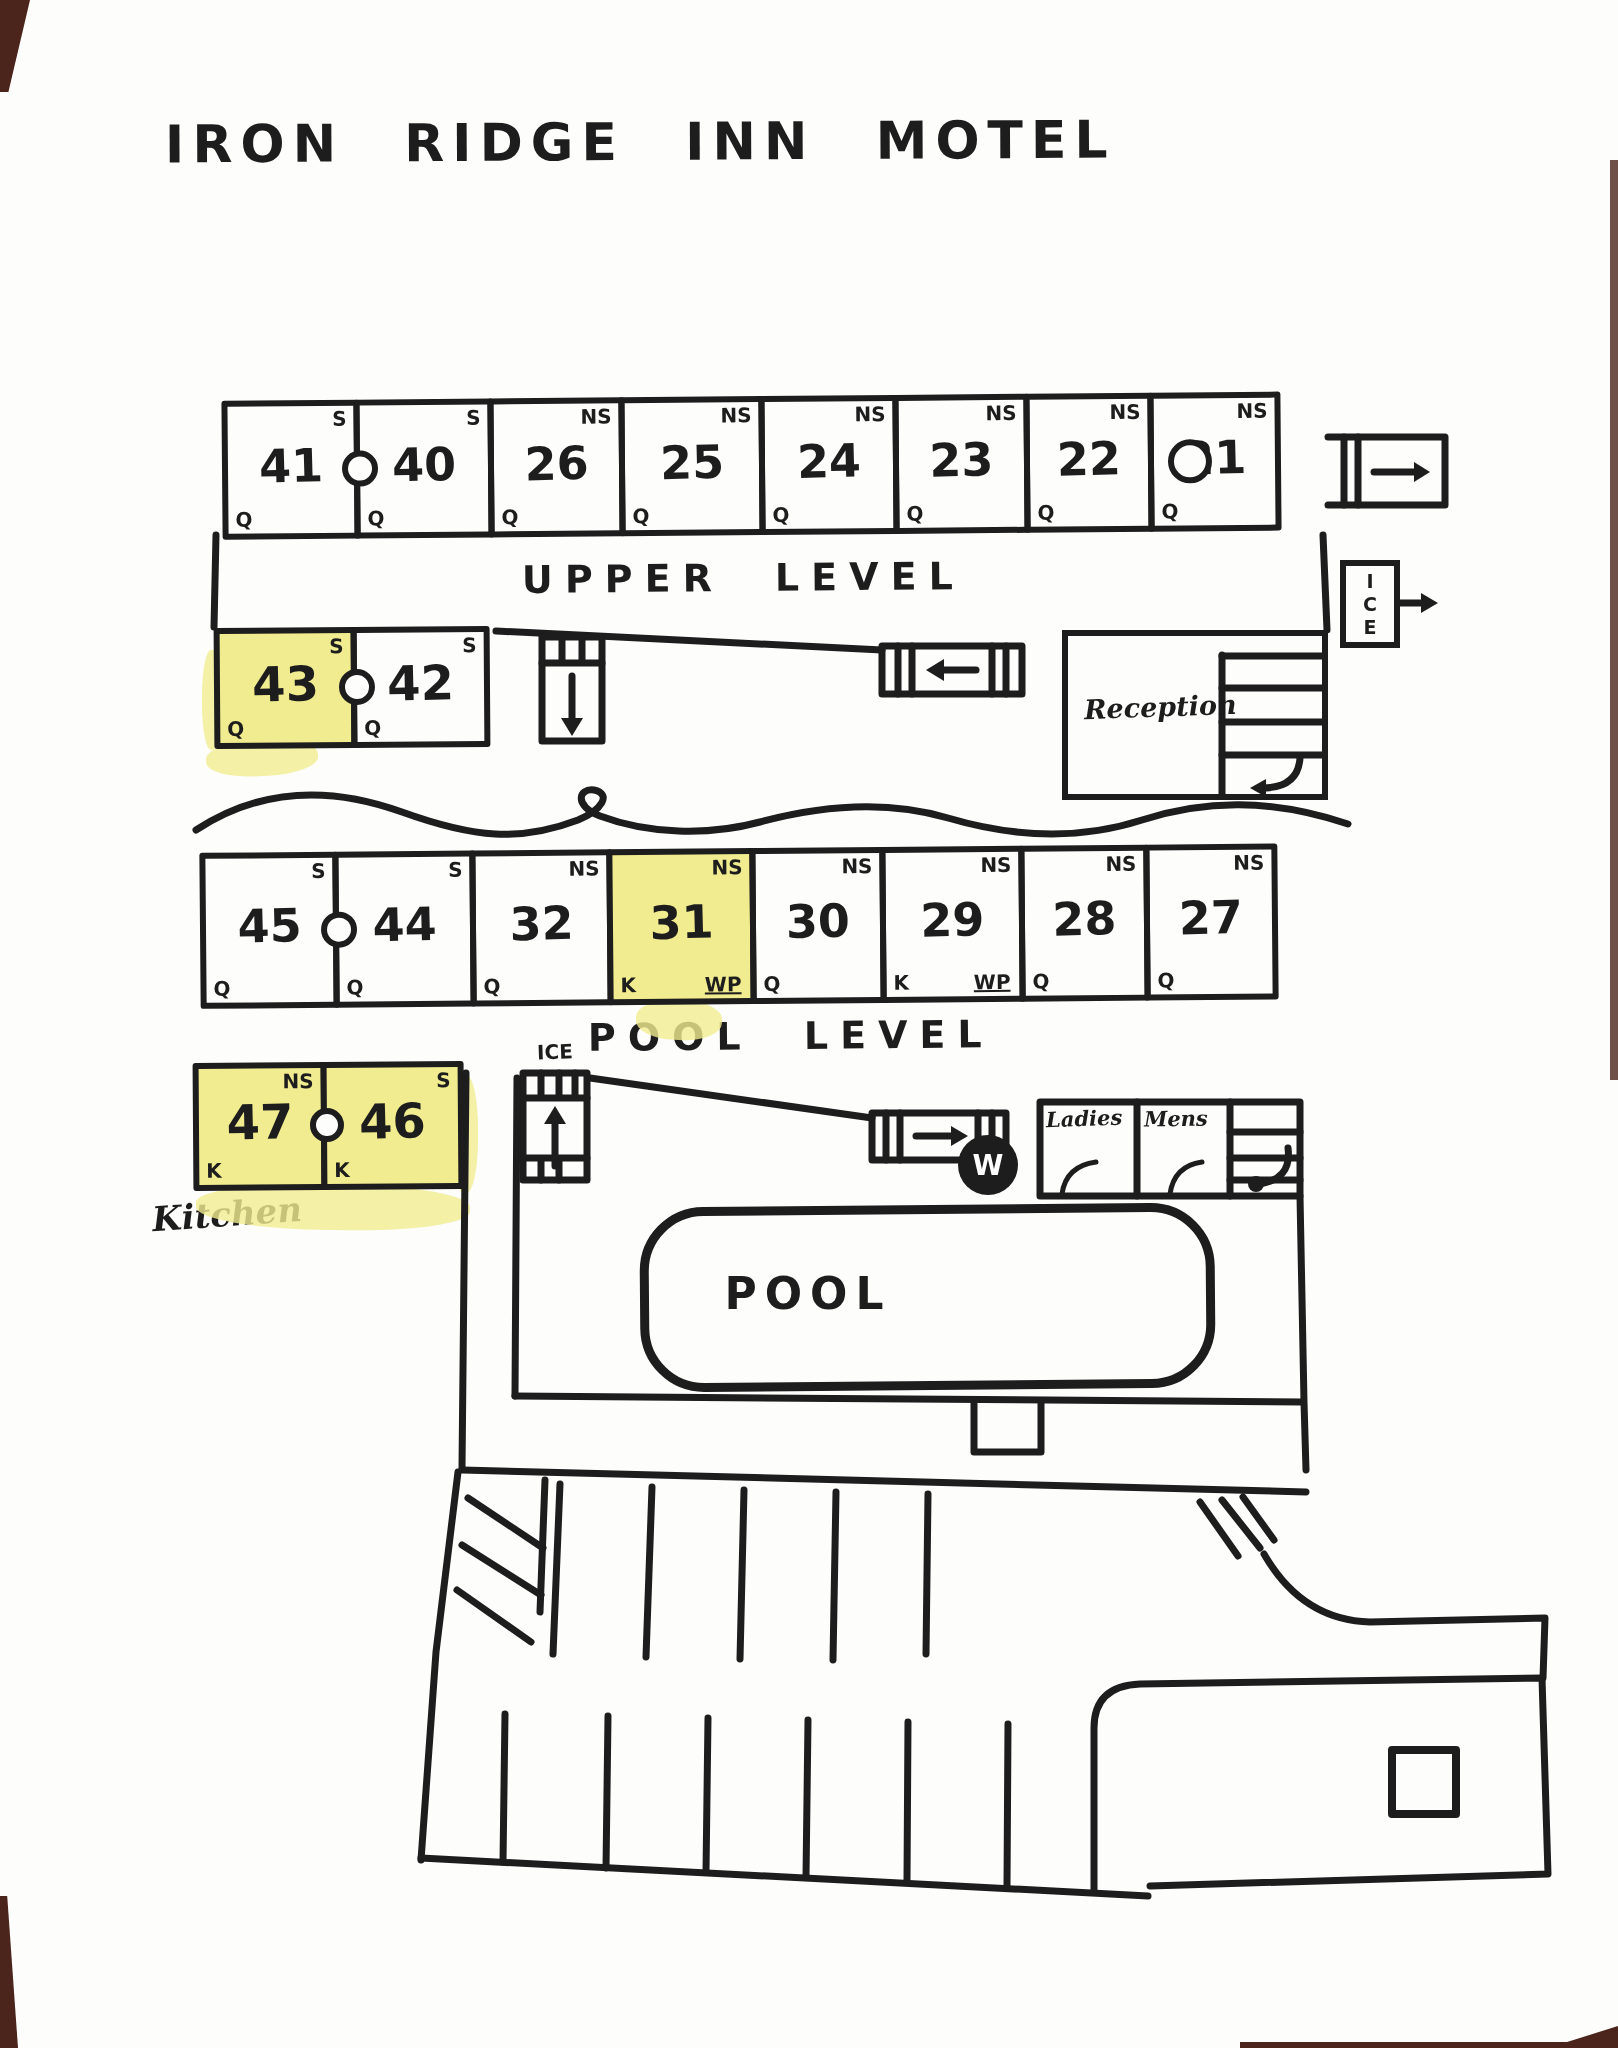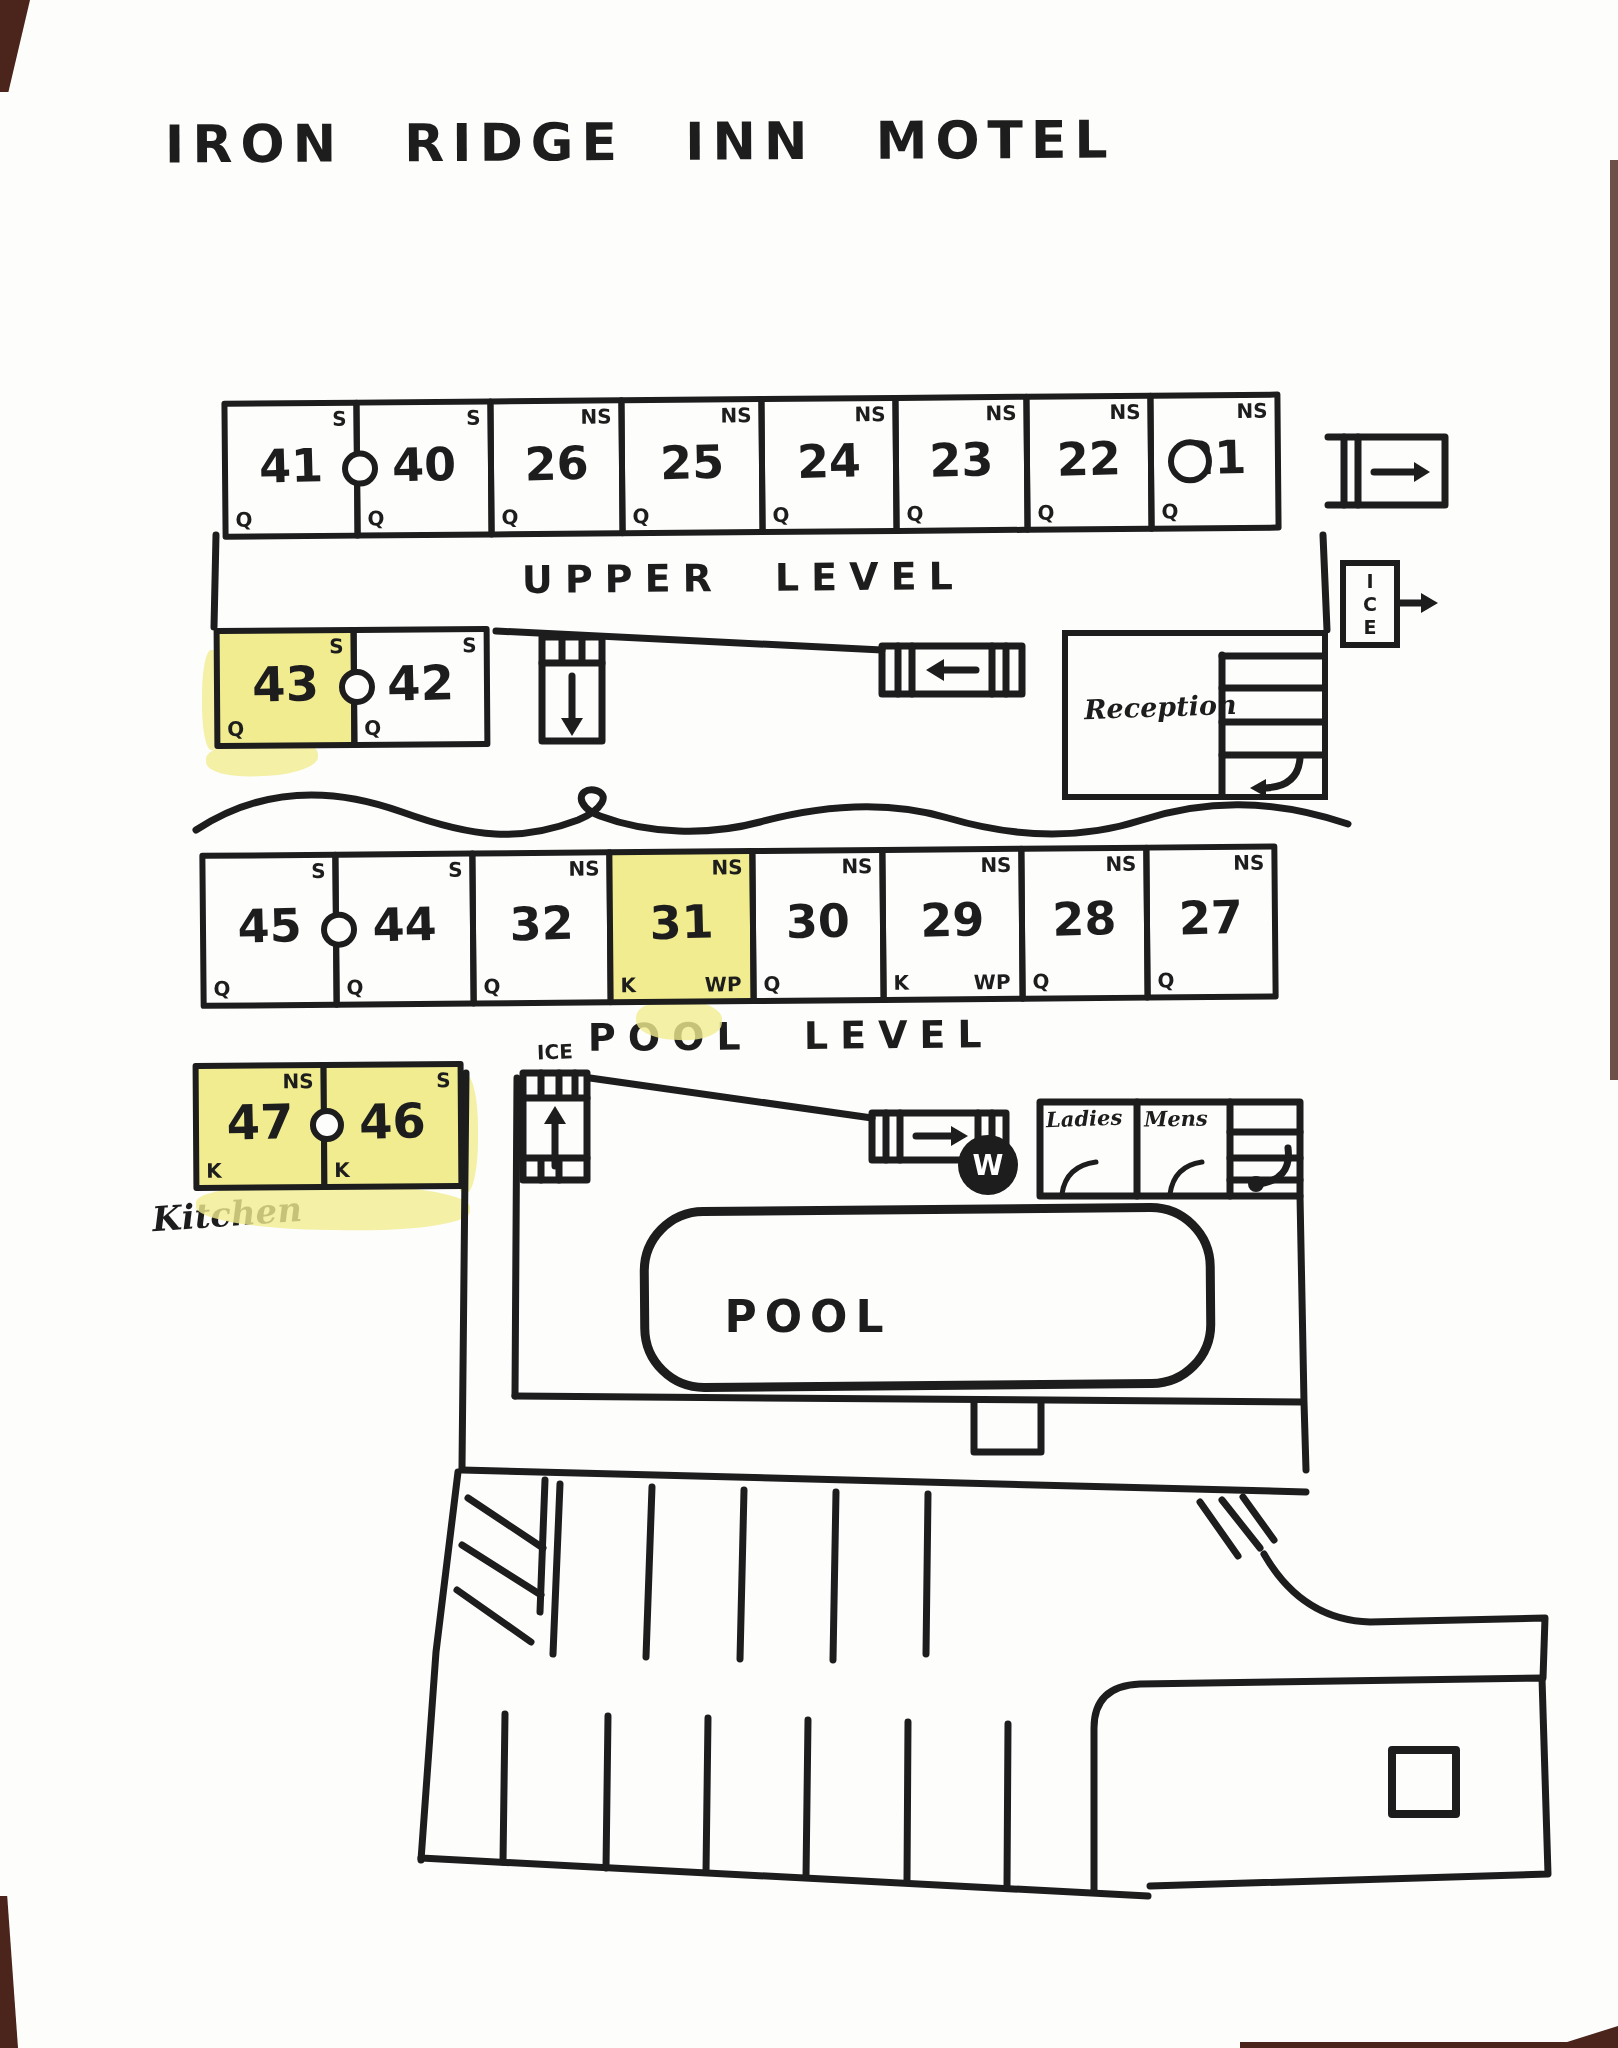--- a/index.html
+++ b/index.html
@@ -27,21 +27,21 @@
   .room + .room{margin-left:-6px;}
   .room.hl{background:var(--highlight);}
   .num{
     position:absolute;left:0;right:0;top:50%;transform:translateY(-58%) rotate(-1deg);
     text-align:center;font-size:46px;font-weight:bold;
   }
   .suite .num{font-size:48px;}
   .tag{position:absolute;font-size:20px;font-weight:bold;line-height:1;}
   .tag.tr{top:3px;right:7px;}
   .tag.bl{bottom:4px;left:7px;}
-  .tag.br{bottom:4px;right:9px;}
+  .tag.br{bottom:4px;right:9px;text-decoration:underline;}
   .door{
     position:absolute;background:var(--paper);border:6px solid var(--ink);
     border-radius:50%;box-sizing:border-box;z-index:4;
   }
   
   .handprint{font-weight:bold;white-space:nowrap;}
   .cursive{font-family:"DejaVu Serif",serif;font-style:italic;font-weight:bold;white-space:nowrap;}
   .lvl{font-size:38px;letter-spacing:12px;word-spacing:26px;}
   
   .recbox{
@@ -60,21 +60,21 @@
   .washer{
     left:958px;top:1135px;width:60px;height:60px;background:var(--ink);border-radius:50%;
     color:#fff;display:flex;align-items:center;justify-content:center;
     font-size:28px;font-weight:bold;z-index:3;
   }
   .pool-shape{
     left:640px;top:1205px;width:575px;height:185px;border:9px solid var(--ink);
     border-radius:64px;box-sizing:border-box;transform:rotate(-0.5deg);z-index:2;
   }
   .pool-word{left:718px;top:1268px;width:180px;text-align:center;font-size:44px;
-    font-weight:bold;letter-spacing:8px;z-index:3;margin-top:23px;}
+    font-weight:bold;letter-spacing:8px;z-index:3;}
   
   .blob{background:var(--highlight);opacity:.8;border-radius:45%;z-index:1;}
   
   svg.lines{position:absolute;left:0;top:0;z-index:2;pointer-events:none;}
   
   .edge{background:#4b241b;z-index:5;}
 </style>
 </head>
 <body>
 

